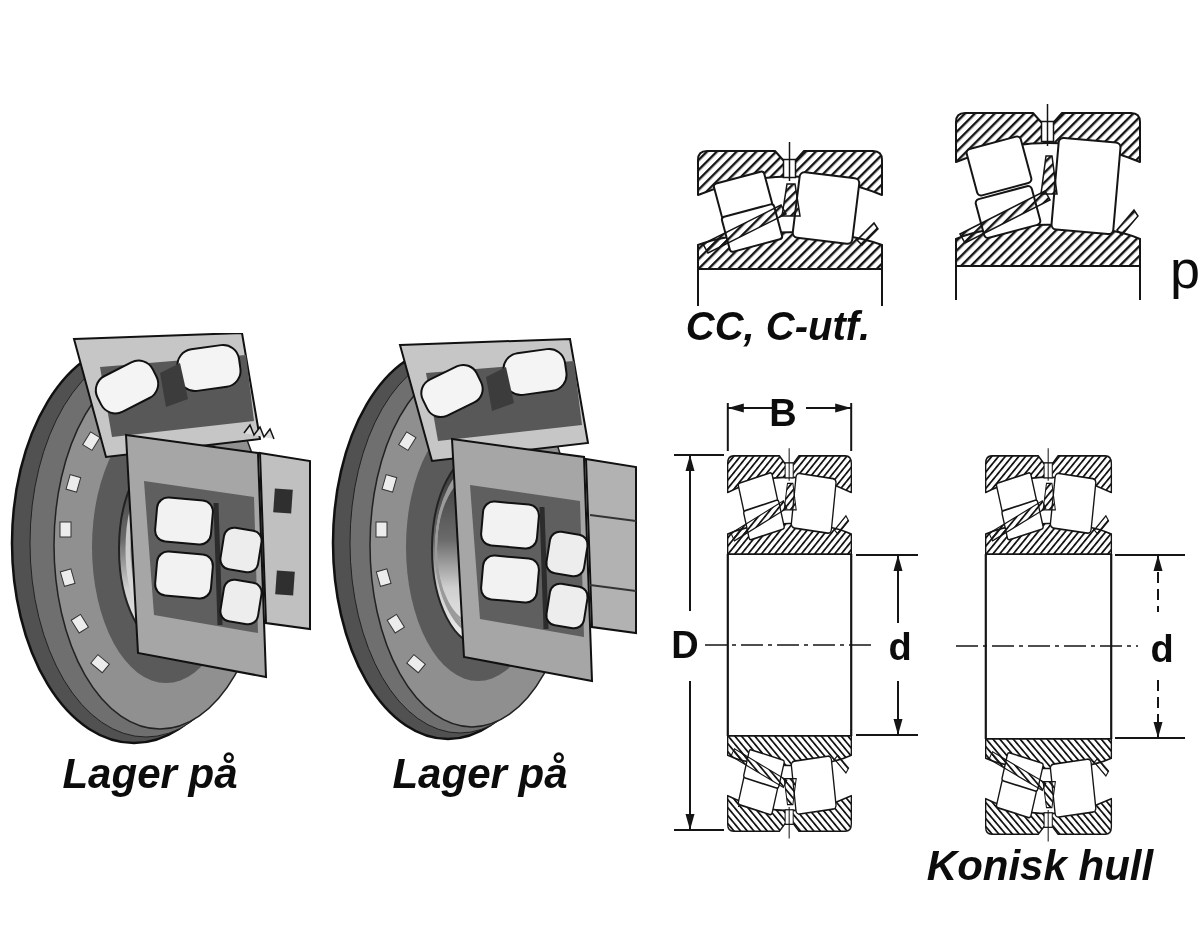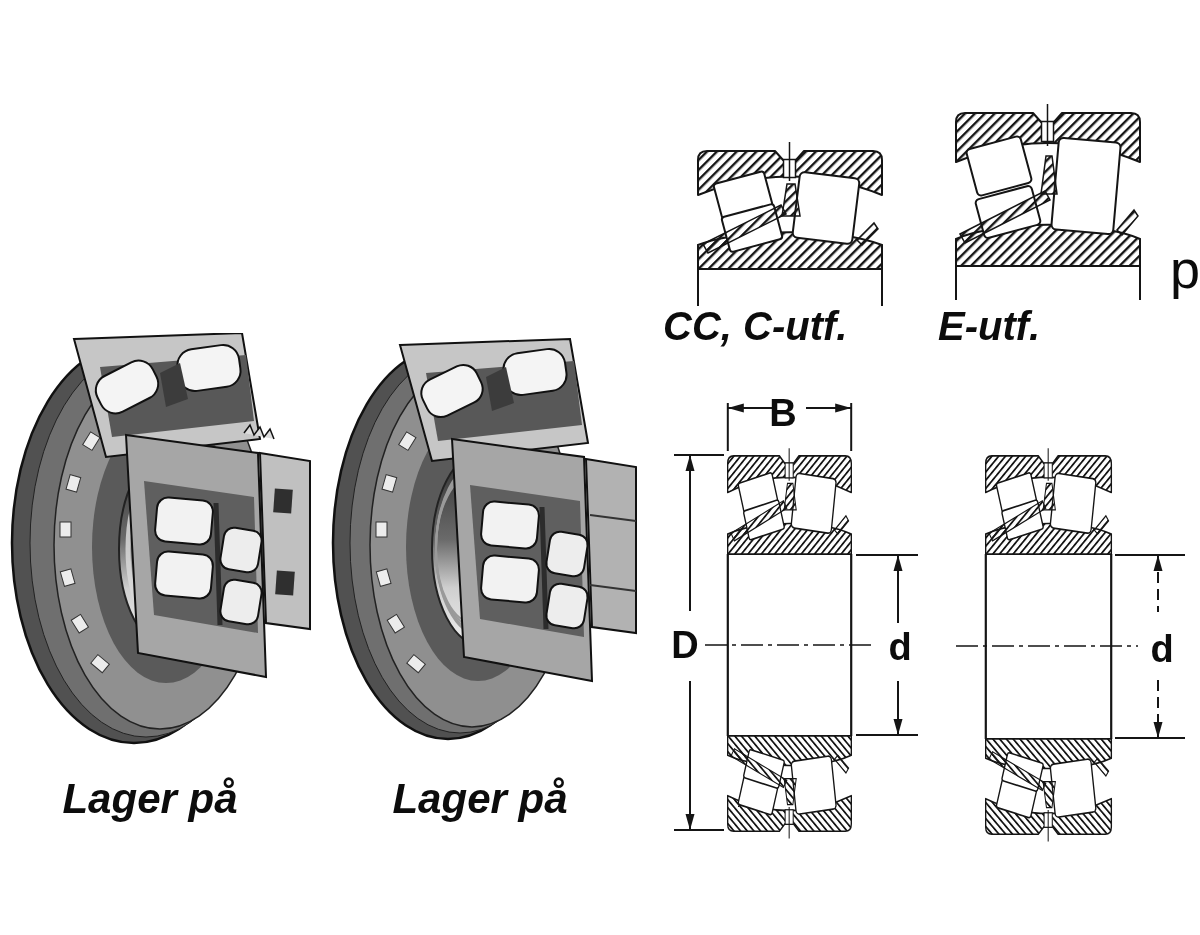--- a/index.html
+++ b/index.html
@@ -3,25 +3,25 @@
 <meta charset="utf-8">
 <style>
   html,body{margin:0;padding:0;background:#ffffff;}
   .page{
     position:relative;width:1200px;height:935px;background:#ffffff;overflow:hidden;
     font-family:"Liberation Sans","DejaVu Sans",sans-serif;color:#111;
   }
   .abs{position:absolute;}
   .caption{
     font-weight:bold;font-style:italic;font-size:42px;line-height:1.13;
-    text-align:center;color:#0c0c0c;letter-spacing:0px;margin-top:25px;
+    text-align:center;color:#0c0c0c;letter-spacing:0px;
   }
   .cs-caption{
     font-weight:bold;font-style:italic;font-size:40px;line-height:1.0;
-    text-align:left;color:#0c0c0c;
+    text-align:center;color:#0c0c0c;
   }
   .dim-label{
     font-weight:bold;font-size:38px;line-height:1;color:#0c0c0c;text-align:center;
   }
   .edge-text{font-size:54px;font-weight:400;color:#0c0c0c;line-height:1;}
   svg{display:block;}
 </style>
 </head>
 <body>
 
@@ -173,21 +173,20 @@
     <line x1="10" y1="131" x2="10" y2="168" stroke="#151515" stroke-width="2"></line>
     <line x1="194" y1="131" x2="194" y2="168" stroke="#151515" stroke-width="2"></line>
   </svg>
   <div class="abs cs-caption" style="left:663px;top:306px;width:230px">CC, C-utf.</div>
 
   <svg class="abs" style="left:946px;top:100px" width="205" height="204" viewBox="0 0 205 204">
     <use href="#half-section-e" transform="translate(9,12)"></use>
     <line x1="10" y1="166" x2="10" y2="200" stroke="#151515" stroke-width="2"></line>
     <line x1="194" y1="166" x2="194" y2="200" stroke="#151515" stroke-width="2"></line>
   </svg>
-  <div class="abs cs-caption" style="left:938px;top:306px;width:210px">E-utf.</div>
 
   <div class="abs edge-text" style="left:1170px;top:242px">p</div>
 
   <svg class="abs" style="left:660px;top:393px" width="270" height="450" viewBox="0 0 270 450">
 
     <use href="#half-section" transform="translate(67,62) scale(0.672,0.833)"></use>
     <use href="#half-section" transform="translate(67,439) scale(0.672,-0.808)"></use>
 
     <line x1="67.8" y1="161" x2="67.8" y2="343" stroke="#151515" stroke-width="2.2"></line>
     <line x1="191.2" y1="161" x2="191.2" y2="343" stroke="#151515" stroke-width="2.2"></line>
@@ -236,14 +235,15 @@
       <path d="M220,115 l-4.5,16 l9,0 Z" fill="#151515" stroke="none"></path>
       <path d="M220,298 l-4.5,-16 l9,0 Z" fill="#151515" stroke="none"></path>
     </g>
   </svg>
 
   <span class="abs dim-label" style="left:766px;top:394px;width:34px">B</span>
   <span class="abs dim-label" style="left:668px;top:626px;width:34px">D</span>
   <span class="abs dim-label" style="left:888px;top:628px;width:24px">d</span>
   <span class="abs dim-label" style="left:1150px;top:630px;width:24px">d</span>
 
+  <div class="abs cs-caption" style="left:900px;top:845px;width:280px;font-size:42px">Konisk hull</div>
 
 </div>
 
 </body></html>

